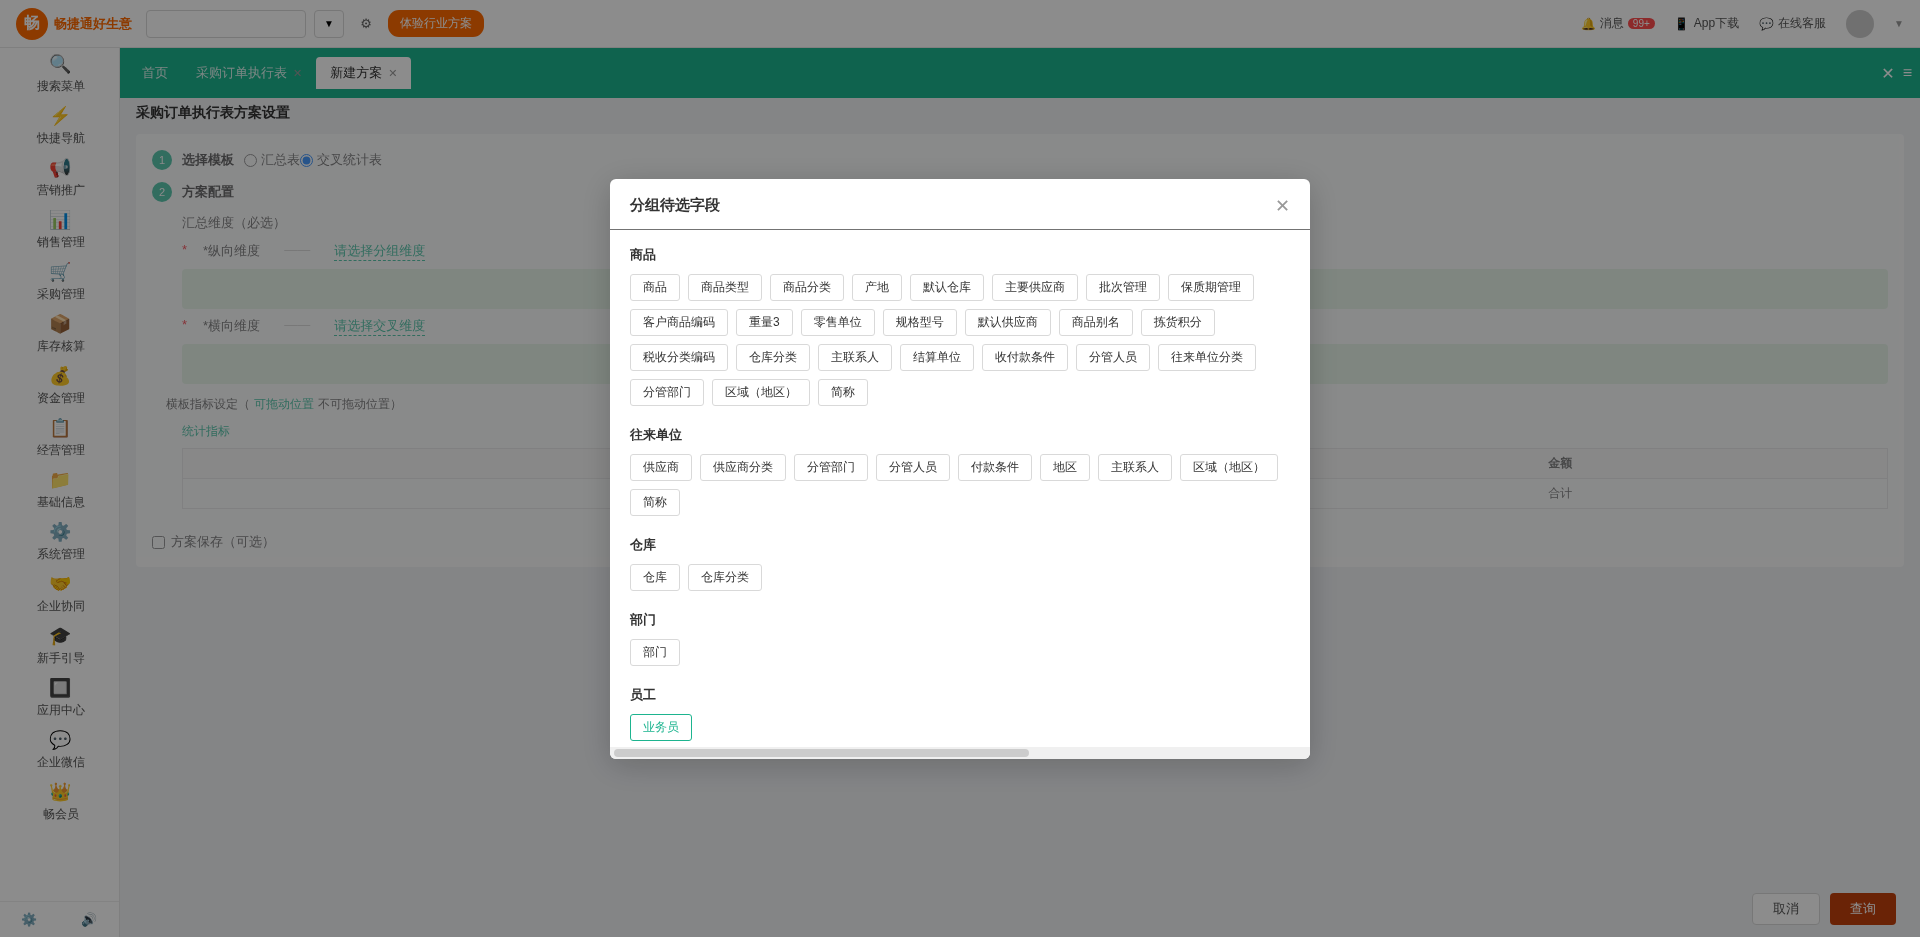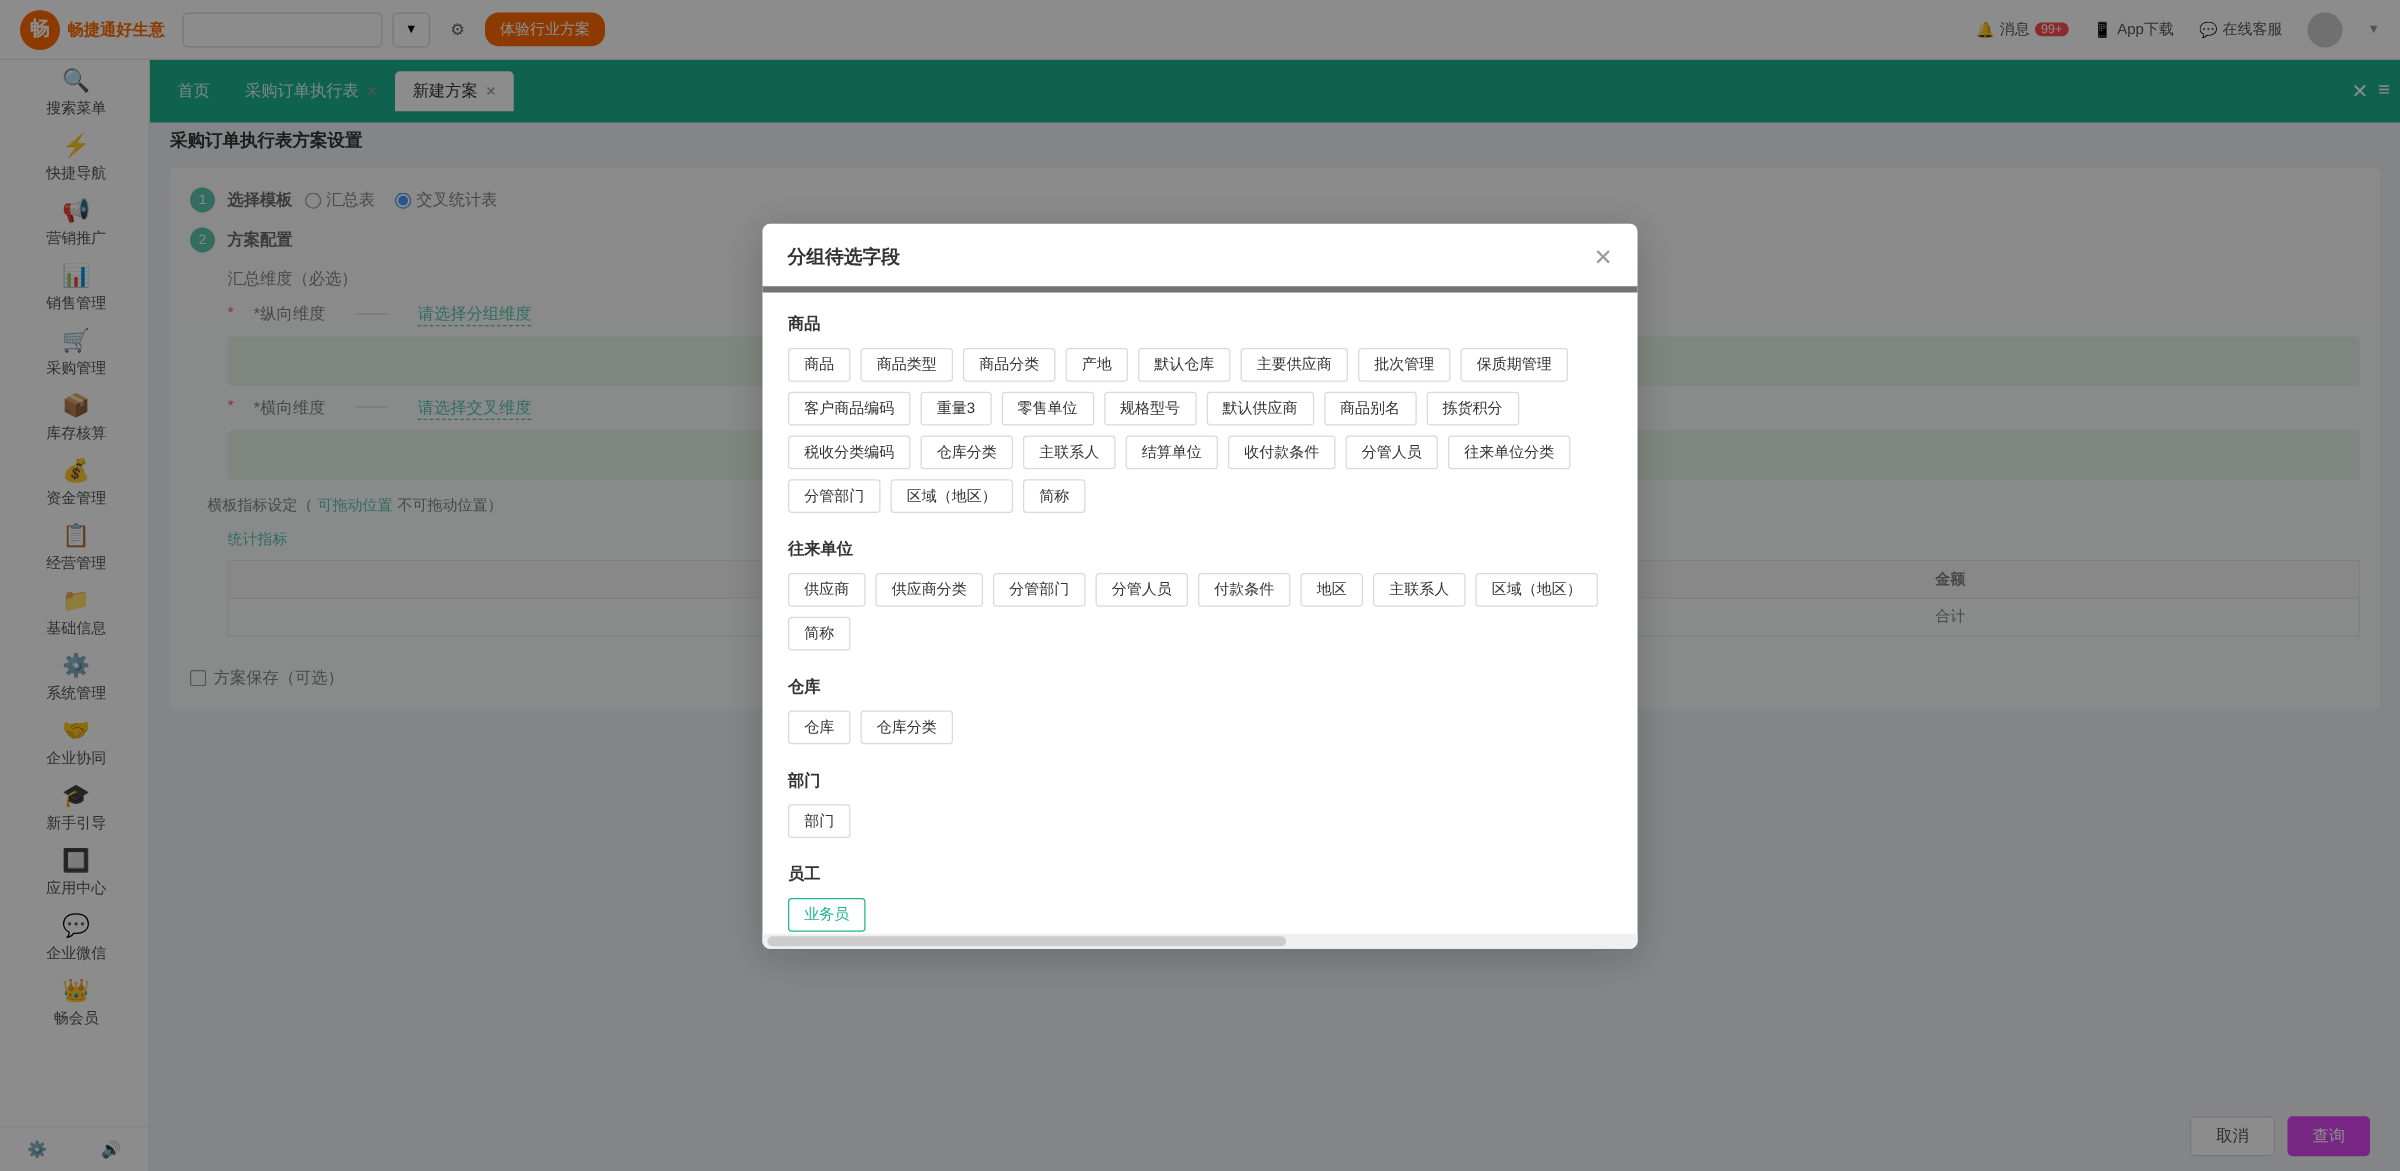--- a/index.html
+++ b/index.html
@@ -157,21 +157,21 @@
       background: #fff;
       border-radius: 6px;
       width: 700px;
       max-height: 580px;
       display: flex; flex-direction: column;
       box-shadow: 0 6px 32px rgba(0,0,0,0.2);
       position: relative;
     }
     .modal-header {
       padding: 16px 20px 12px;
-      border-bottom: 5px solid #737373;
+      border-bottom: 1px solid #737373;
       display: flex; align-items: center; justify-content: space-between;
       flex-shrink: 0;
     }
     .modal-title { font-size: 15px; font-weight: bold; color: #333; }
     .modal-close {
       cursor: pointer; color: #999; font-size: 18px;
     }
     .modal-body {
       flex: 1; overflow-y: auto; overflow-x: auto;
       padding: 16px 20px;
@@ -203,21 +203,21 @@
       position: fixed;
       bottom: 0; right: 0;
       padding: 12px 24px;
       display: flex; gap: 10px; justify-content: flex-end;
     }
     .btn-cancel {
       border: 1px solid #d9d9d9; background: #fff;
       border-radius: 4px; padding: 6px 20px; cursor: pointer; font-size: 13px; color: #555;
     }
     .btn-confirm {
-      background: #d946ef; color: #fff;
+      background: #c2410c; color: #fff;
       border: none; border-radius: 4px; padding: 6px 20px; cursor: pointer; font-size: 13px;
     }
 
     
     .modal-hscroll {
       height: 12px;
       background: #f0f0f0;
       border-radius: 0 0 6px 6px;
       display: flex; align-items: center; padding: 0 4px;
       flex-shrink: 0;
@@ -232,21 +232,21 @@
       display: flex; align-items: center; gap: 10px; margin-bottom: 12px;
     }
     .step-num {
       width: 20px; height: 20px; border-radius: 50%;
       background: #1db48f; color: #fff;
       display: flex; align-items: center; justify-content: center; font-size: 11px;
     }
     .step-label { font-size: 13px; font-weight: bold; color: #333; }
 
     
-    .radio-group { display: flex; align-items: center; gap: 16px; }
+    .radio-group { display: flex; align-items: center; }
     .radio-item { display: flex; align-items: center; gap: 4px; font-size: 13px; color: #555; cursor: pointer; }
 
     
     .stats-table {
       width: 100%; border-collapse: collapse; margin-top: 8px; font-size: 12px;
     }
     .stats-table th, .stats-table td {
       border: 1px solid #e8e8e8; padding: 6px 10px; text-align: center; color: #555;
     }
     .stats-table th { background: #fafafa; }

